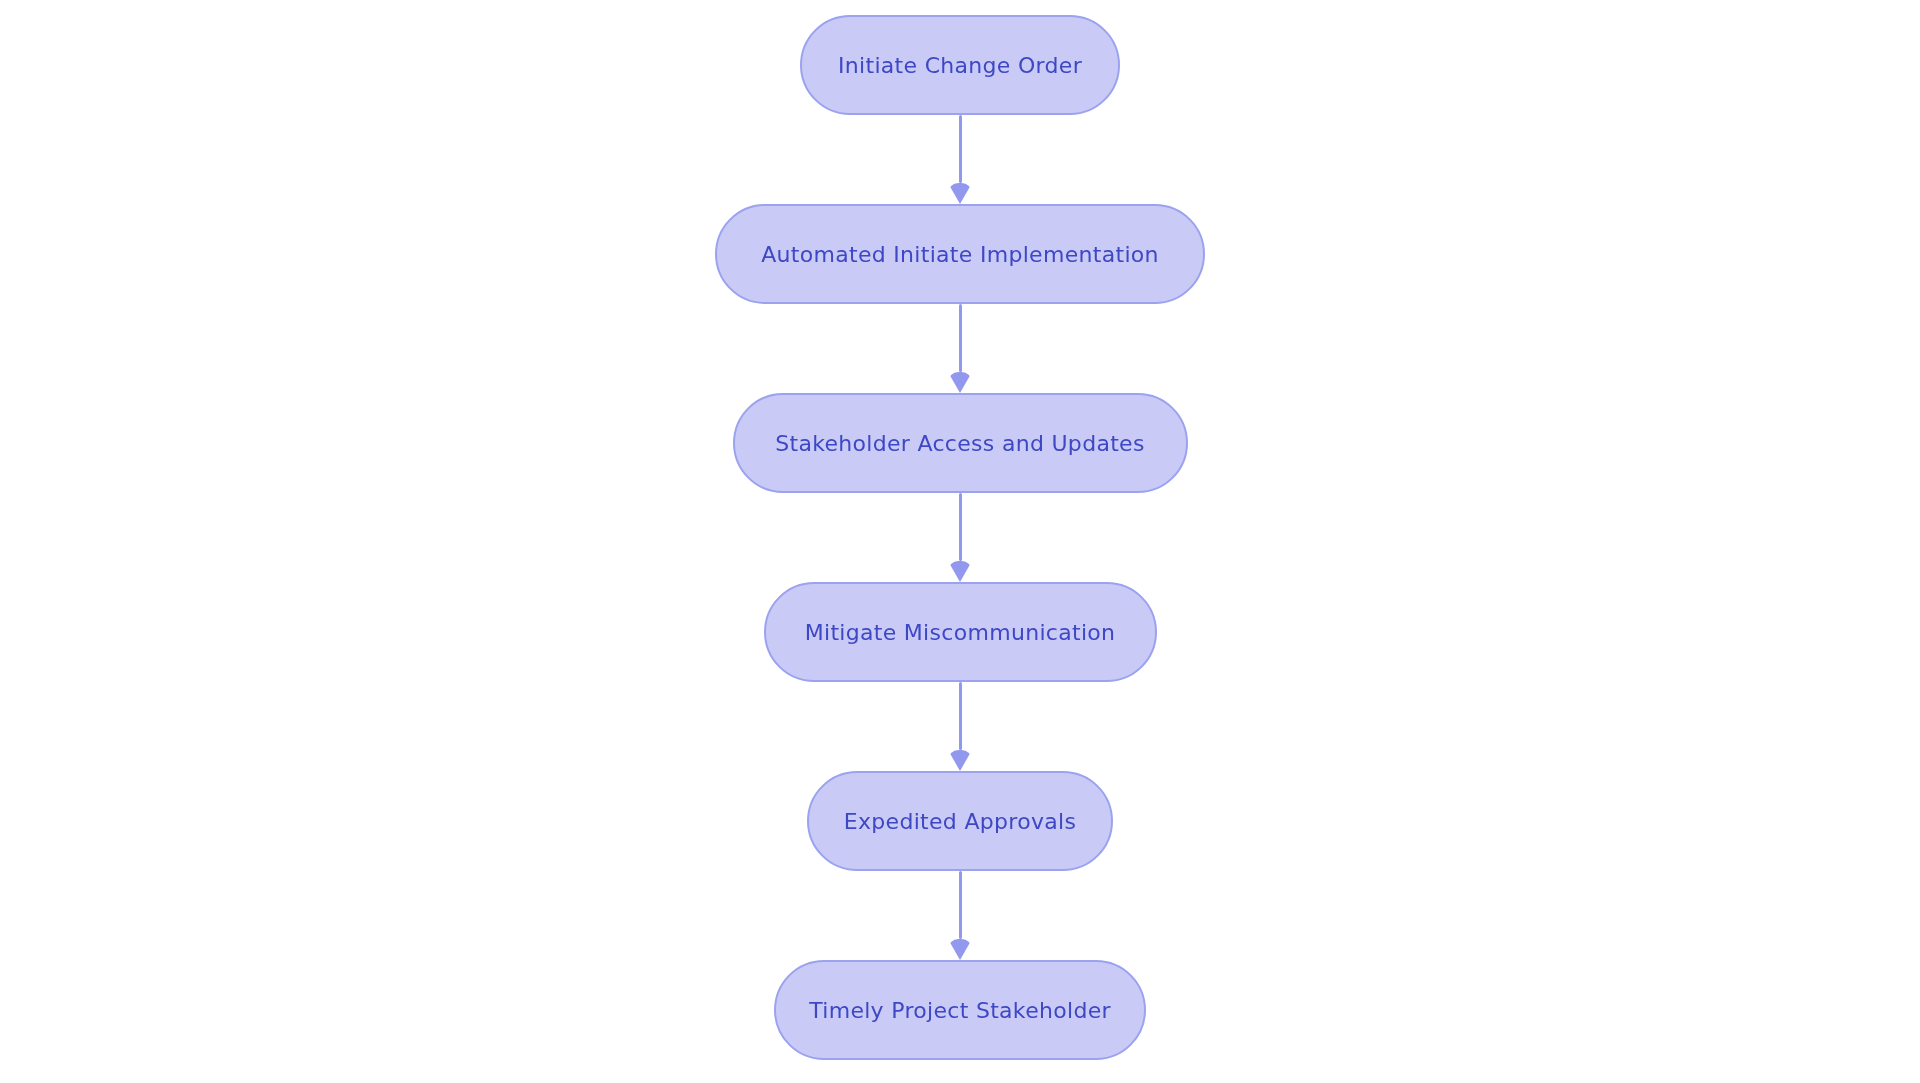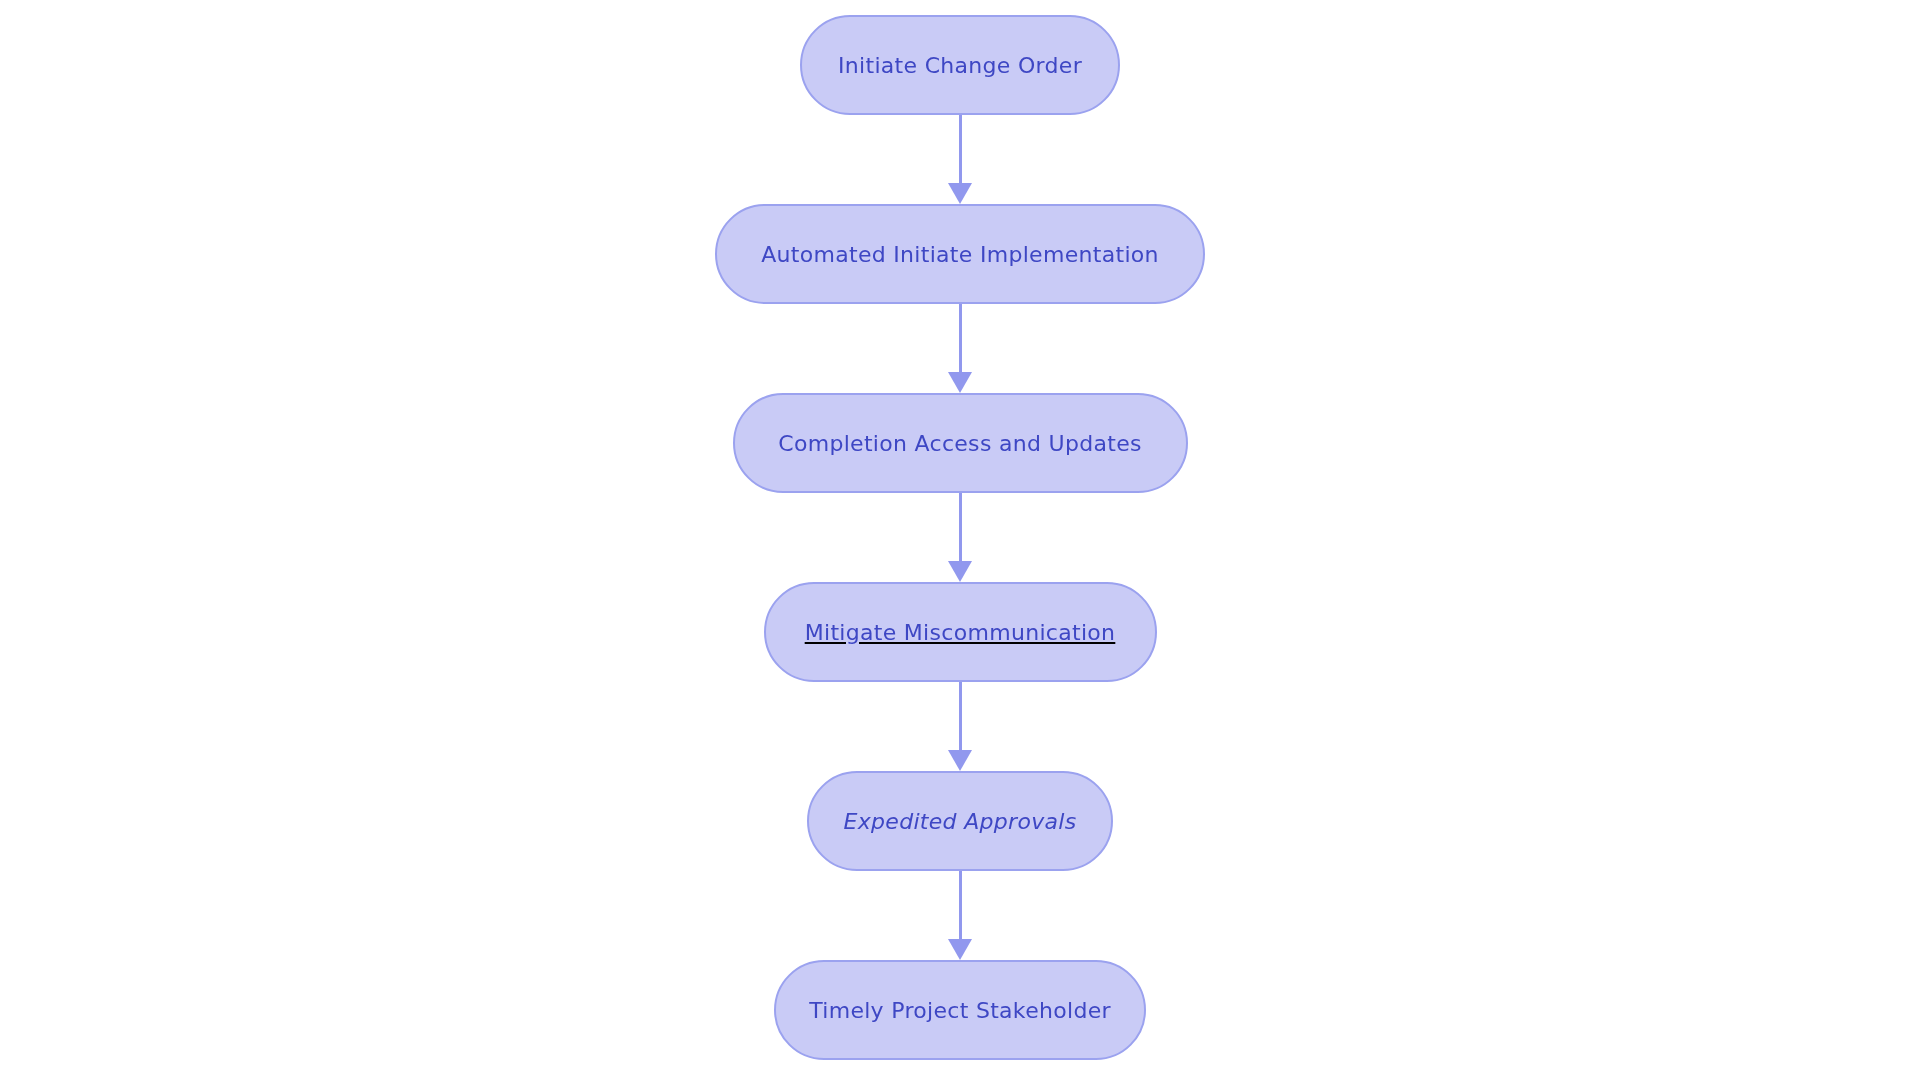--- a/index.html
+++ b/index.html
@@ -2,21 +2,21 @@
 <html style="--node-fill: #c9cbf6; --node-border: #9ba2ef; --node-text: #3e47c4; --arrow: #9198ee;"><head>
 <meta charset="utf-8">
 <style>
   :root {
     --bg: #ffffff;
     --node-fill: #c9cbf6;
     --node-border: #9ba2ef;
     --node-text: #3e47c4;
     --arrow: #9198ee;
   }
-  * { margin: 0; padding: 0; box-sizing: border-box; }
+  * { margin: 0; padding: 0; box-sizing: border-box; border-radius: 29px; }
   html, body {
     width: 1920px;
     height: 1083px;
     background: var(--bg);
     overflow: hidden;
     font-family: "DejaVu Sans", "Liberation Sans", sans-serif;
   }
   .canvas {
     position: relative;
     width: 1920px;
@@ -81,38 +81,38 @@
   <div class="node" style="width: 490px;">
     <span class="node-label">Automated Initiate Implementation</span>
   </div>
 
   <div class="arrow">
     <div class="arrow-stem"></div>
     <div class="arrow-head"></div>
   </div>
 
   <div class="node" style="width: 455px;">
-    <span class="node-label">Completion Access and Updates</span>
+    <span class="node-label">Stakeholder Access and Updates</span>
   </div>
 
   <div class="arrow">
     <div class="arrow-stem"></div>
     <div class="arrow-head"></div>
   </div>
 
-  <div class="node" style="width: 393px; text-decoration: underline;">
+  <div class="node" style="width: 393px;">
     <span class="node-label">Mitigate Miscommunication</span>
   </div>
 
   <div class="arrow">
     <div class="arrow-stem"></div>
     <div class="arrow-head"></div>
   </div>
 
-  <div class="node" style="width: 306px; font-style: italic;">
+  <div class="node" style="width: 306px;">
     <span class="node-label">Expedited Approvals</span>
   </div>
 
   <div class="arrow">
     <div class="arrow-stem"></div>
     <div class="arrow-head"></div>
   </div>
 
   <div class="node" style="width: 372px;">
     <span class="node-label">Timely Project Stakeholder</span>

